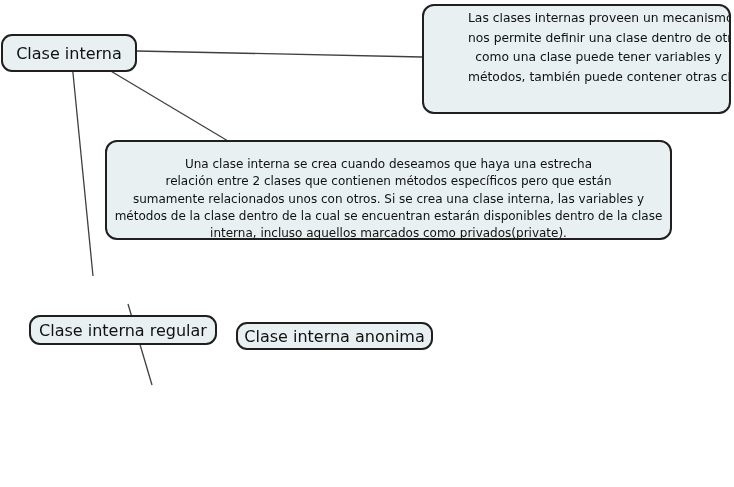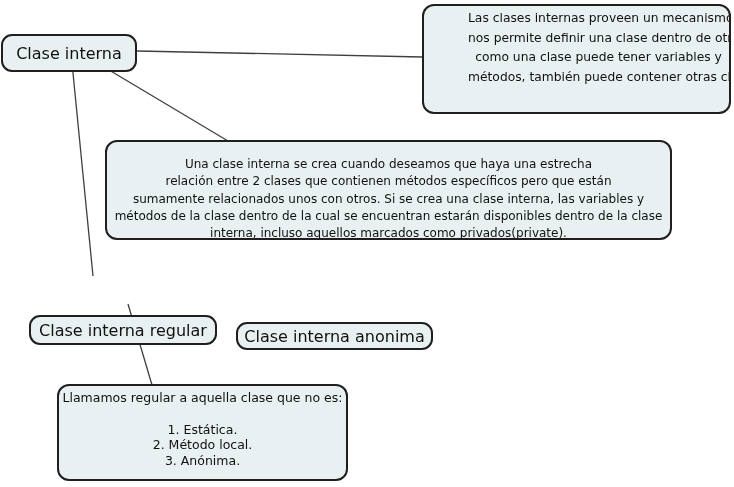--- a/index.html
+++ b/index.html
@@ -75,19 +75,14 @@
 nos permite definir una clase dentro de otra, así
 como una clase puede tener variables y
 métodos, también puede contener otras clases.</div>
 
   <div class="note" id="note-creacion">Una clase interna se crea cuando deseamos que haya una estrecha
 relación entre 2 clases que contienen métodos específicos pero que están
 sumamente relacionados unos con otros. Si se crea una clase interna, las variables y
 métodos de la clase dentro de la cual se encuentran estarán disponibles dentro de la clase
 interna, incluso aquellos marcados como privados(private).</div>
 
-  <div class="note" id="note-regular">Llamamos regular a aquella clase que no es:
-
-1. Estática.
-2. Método local.
-3. Anónima.</div>
 
 </div>
 
 </body></html>

